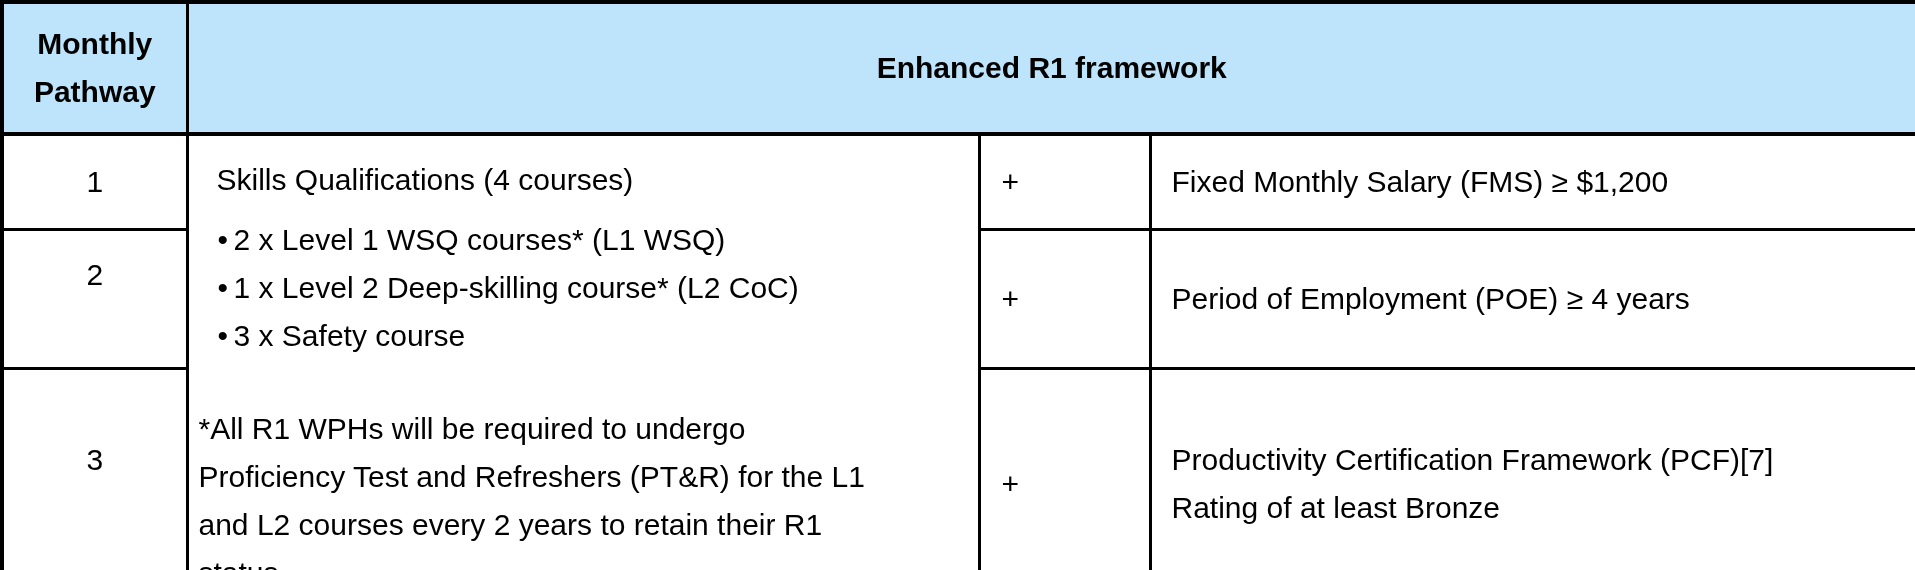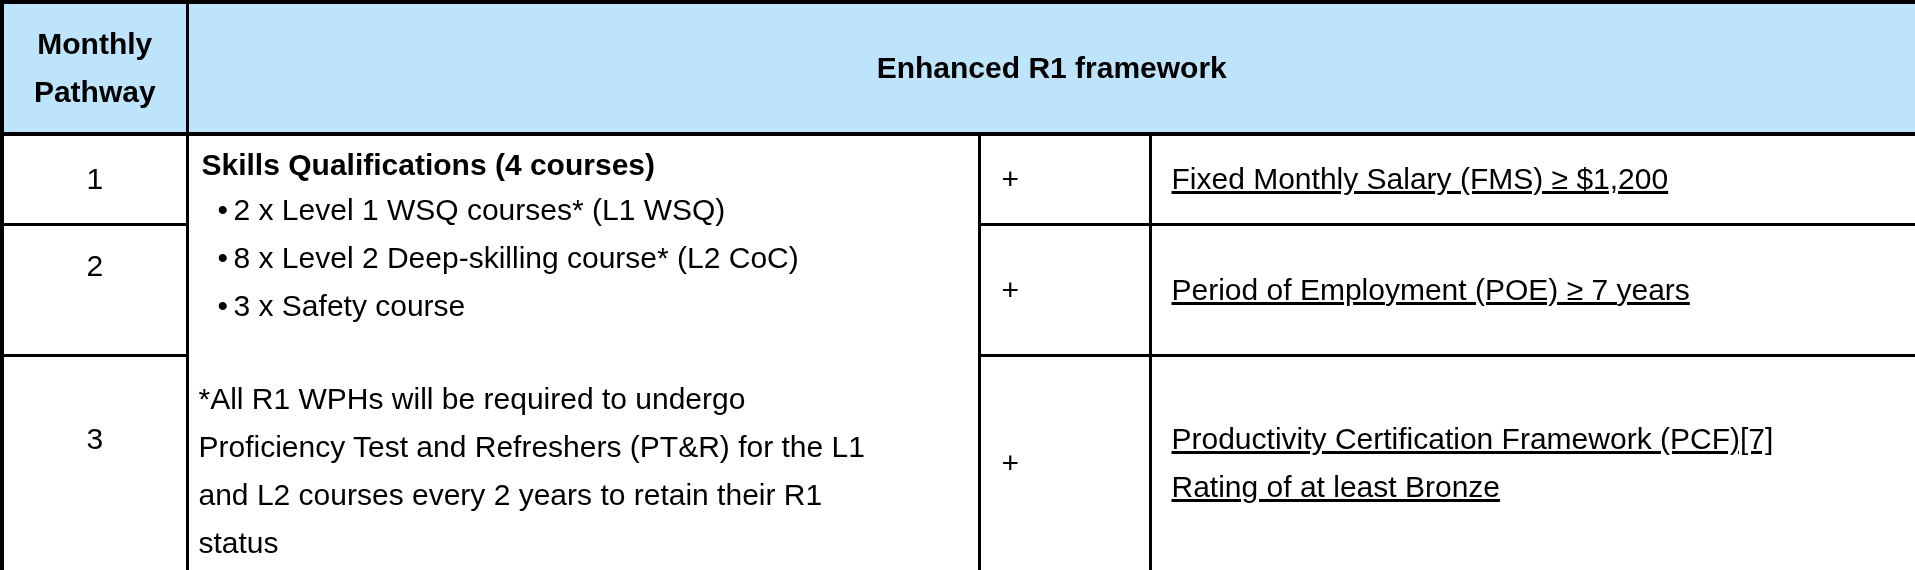--- a/index.html
+++ b/index.html
@@ -38,30 +38,30 @@
   td.pathway-header { padding: 0 4px; }
 
   td.num-cell { text-align: center; }
   td.num-cell .num { display: inline-block; }
   td.num-cell .num.shift-up { position: relative; top: -24px; }
 
   td.skills-cell {
     vertical-align: top;
     padding: 2px 10px 0 10px;
   }
-  .skills-title { font-weight: bold; margin: 3px; }
+  .skills-title { font-weight: normal; margin: 18px; }
   ul.skills-list { list-style: none; margin: -6px 0 12px 0; padding: 0; }
   ul.skills-list li { position: relative; padding-left: 35px; }
   ul.skills-list li::before { content: "\2022"; position: absolute; left: 19px; }
   p.skills-note { margin: 45px 0 0 0; max-width: 690px; }
 
   td.plus-cell { padding-left: 21px; text-align: left; }
 
   td.req-cell { padding-left: 20px; text-align: left; }
-  td.req-cell .req-text { max-width: 650px; text-decoration: underline; }
+  td.req-cell .req-text { max-width: 650px; }
 </style>
 </head>
 <body>
 
 <table class="framework">
   <colgroup>
     <col class="c-pathway">
     <col class="c-skills">
     <col class="c-plus">
     <col class="c-req">
@@ -74,42 +74,42 @@
   </tr>
 
   <tr class="row-1">
     <td class="num-cell">
       <span class="num">1</span>
     </td>
     <td class="skills-cell" rowspan="3">
       <p class="skills-title">Skills Qualifications (4 courses)</p>
       <ul class="skills-list">
         <li>2 x Level 1 WSQ courses* (L1 WSQ)</li>
-        <li>8 x Level 2 Deep-skilling course* (L2 CoC)</li>
+        <li>1 x Level 2 Deep-skilling course* (L2 CoC)</li>
         <li>3 x Safety course</li>
       </ul>
       <p class="skills-note">*All R1 WPHs will be required to undergo Proficiency Test and Refreshers (PT&amp;R) for the L1 and L2 courses every 2 years to retain their R1 status</p>
     </td>
     <td class="plus-cell">
       <span>+</span>
     </td>
     <td class="req-cell">
       <div class="req-text">Fixed Monthly Salary (FMS) ≥ $1,200</div>
     </td>
   </tr>
 
   <tr class="row-2">
     <td class="num-cell">
       <span class="num shift-up">2</span>
     </td>
     <td class="plus-cell">
       <span>+</span>
     </td>
     <td class="req-cell">
-      <div class="req-text">Period of Employment (POE) ≥ 7 years</div>
+      <div class="req-text">Period of Employment (POE) ≥ 4 years</div>
     </td>
   </tr>
 
   <tr class="row-3">
     <td class="num-cell">
       <span class="num shift-up">3</span>
     </td>
     <td class="plus-cell">
       <span>+</span>
     </td>

